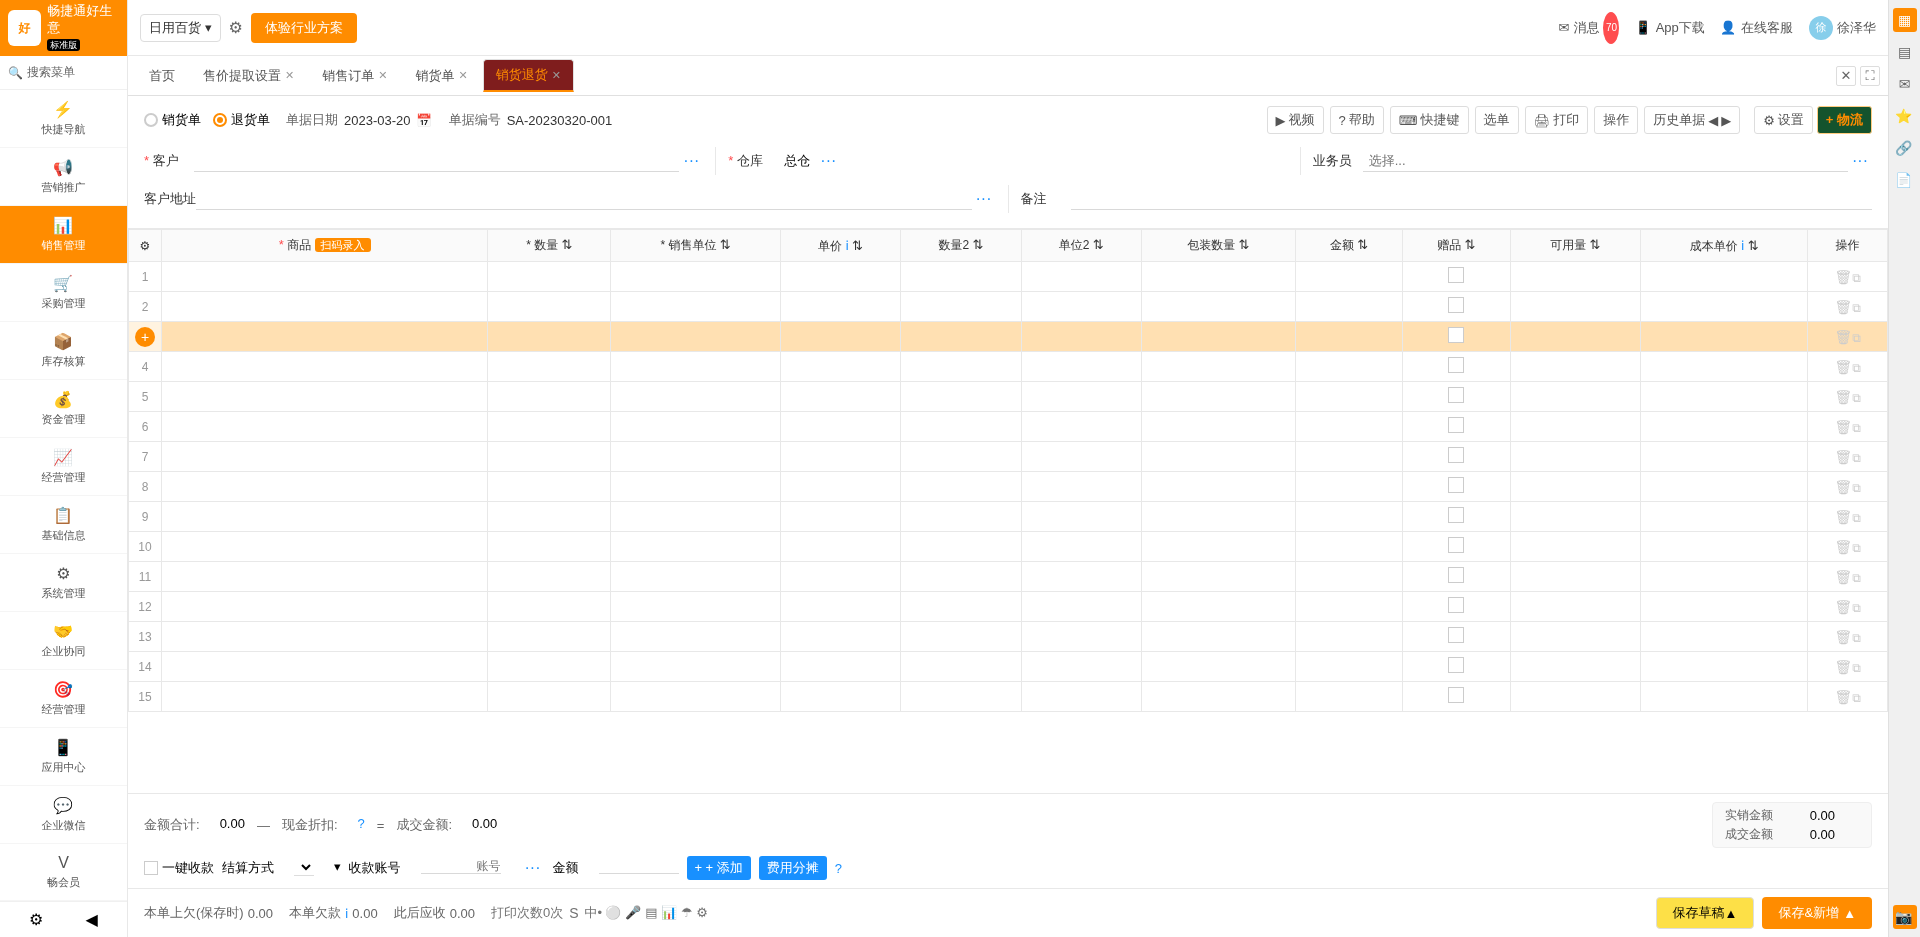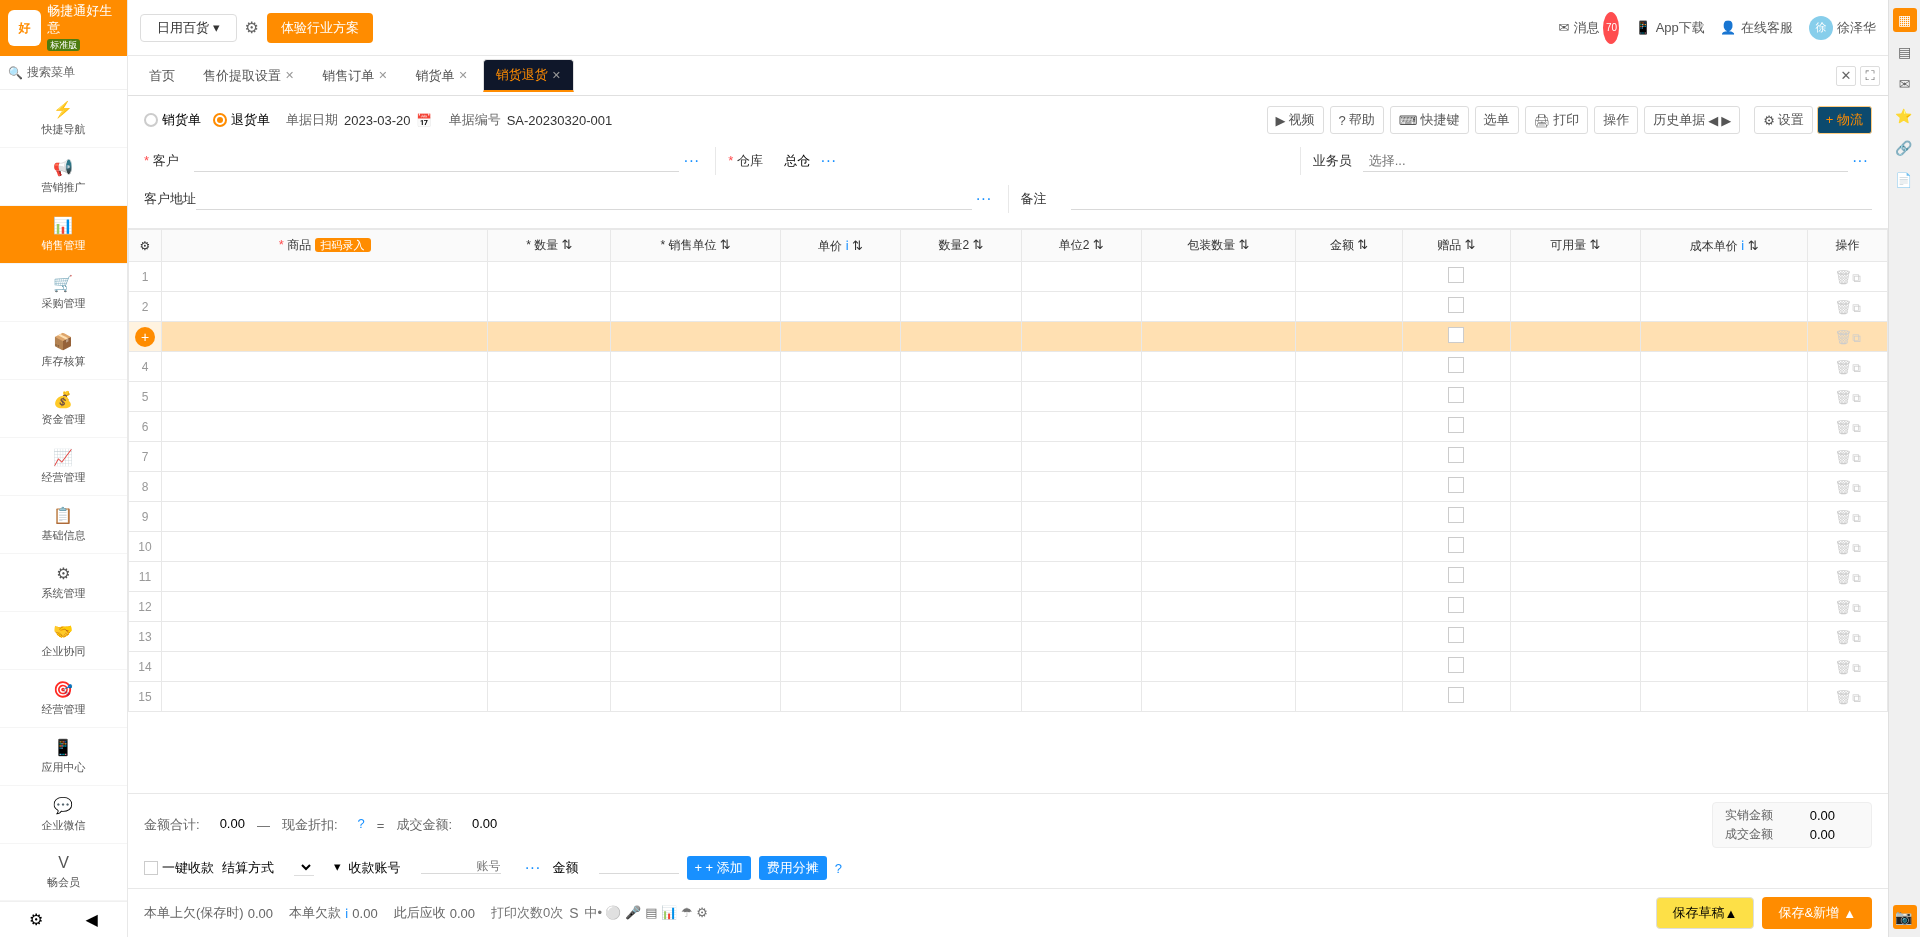--- a/index.html
+++ b/index.html
@@ -3,48 +3,48 @@
   <meta charset="utf-8">
   <style>
     * { box-sizing: border-box; margin: 0; padding: 0; font-family: 'Microsoft YaHei', Arial, sans-serif; font-size: 13px; }
     body { display: flex; height: 937px; overflow: hidden; background: #f5f5f5; }
 
     
     .sidebar { width: 128px; background: #fff; display: flex; flex-direction: column; border-right: 1px solid #e8e8e8; flex-shrink: 0; }
     .sidebar-logo { background: #ff8c00; padding: 10px 8px; display: flex; align-items: center; gap: 6px; color: #fff; height: 56px; }
     .sidebar-logo-icon { width: 36px; height: 36px; background: #fff; border-radius: 6px; display: flex; align-items: center; justify-content: center; color: #ff8c00; font-weight: bold; font-size: 12px; }
     .sidebar-logo-text { font-size: 11px; line-height: 1.3; }
-    .sidebar-logo-badge { background: #4d7c0f; color: #fff; font-size: 9px; padding: 1px 3px; border-radius: 3px; }
+    .sidebar-logo-badge { background: #000000; color: #fff; font-size: 9px; padding: 1px 3px; border-radius: 3px; }
     .sidebar-search { display: flex; align-items: center; padding: 8px; border-bottom: 1px solid #f0f0f0; gap: 4px; cursor: pointer; }
     .sidebar-search span { font-size: 12px; color: #666; }
     .sidebar-nav { flex: 1; overflow-y: auto; }
     .sidebar-item { display: flex; flex-direction: column; align-items: center; padding: 10px 4px; cursor: pointer; color: #555; border-bottom: 1px solid #f5f5f5; gap: 3px; }
     .sidebar-item.active { background: #ff8c00; color: #fff; }
     .sidebar-item .icon { font-size: 16px; }
     .sidebar-item .label { font-size: 11px; text-align: center; }
     .sidebar-footer { display: flex; align-items: center; justify-content: space-around; padding: 8px; border-top: 1px solid #f0f0f0; }
 
     
     .main { flex: 1; display: flex; flex-direction: column; overflow: hidden; }
 
     
     .topbar { height: 56px; background: #fff; display: flex; align-items: center; padding: 0 12px; gap: 12px; border-bottom: 1px solid #e8e8e8; justify-content: space-between; }
     .topbar-left { display: flex; align-items: center; gap: 8px; }
-    .topbar-select { display: flex; align-items: center; gap: 4px; border: 1px solid #ddd; border-radius: 4px; padding: 4px 16px; cursor: pointer; color: #333; }
+    .topbar-select { display: flex; align-items: center; gap: 4px; border: 1px solid #ddd; border-radius: 4px; padding: 4px 8px; cursor: pointer; color: #333; }
     .topbar-gear { color: #666; cursor: pointer; font-size: 16px; }
     .topbar-btn { background: #ff8c00; color: #fff; border: none; border-radius: 4px; padding: 6px 14px; cursor: pointer; font-size: 13px; }
     .topbar-right { display: flex; align-items: center; gap: 16px; color: #555; font-size: 13px; }
     .topbar-right-item { display: flex; align-items: center; gap: 4px; cursor: pointer; }
     .badge { background: #ff4d4f; color: #fff; border-radius: 50%; width: 16px; height: 32px; font-size: 10px; display: flex; align-items: center; justify-content: center; }
     .avatar { width: 24px; height: 24px; background: #87ceeb; border-radius: 50%; display: flex; align-items: center; justify-content: center; color: #fff; font-size: 11px; }
 
     
     .tabbar { display: flex; align-items: center; background: #fff; border-bottom: 1px solid #e0e0e0; padding: 0 8px; height: 40px; gap: 2px; }
     .tab { display: flex; align-items: center; gap: 4px; padding: 6px 12px; cursor: pointer; color: #555; border-radius: 4px 4px 0 0; font-size: 13px; border: 1px solid transparent; white-space: nowrap; }
-    .tab.active { background: #0f172a; border-color: #e0e0e0 #e0e0e0 #fff; color: #ff8c00; border-bottom: 2px solid #ff8c00; }
+    .tab.active { background: #7f1d1d; border-color: #e0e0e0 #e0e0e0 #fff; color: #ff8c00; border-bottom: 2px solid #ff8c00; }
     .tab-close { color: #999; font-size: 11px; cursor: pointer; }
     .tabbar-actions { margin-left: auto; display: flex; gap: 4px; }
     .tabbar-action { width: 20px; height: 20px; display: flex; align-items: center; justify-content: center; cursor: pointer; color: #666; border: 1px solid #ddd; border-radius: 2px; }
 
     
     .content { flex: 1; overflow: hidden; display: flex; flex-direction: column; background: #f0f2f5; }
     .form-area { background: #fff; padding: 10px 16px; border-bottom: 1px solid #e8e8e8; }
 
     
     .form-header { display: flex; align-items: center; gap: 16px; margin-bottom: 8px; }
@@ -297,21 +297,21 @@
           <div class="action-btn">
               <span>历史单据</span>
               <span>◀</span>
               <span>▶</span>
             </div>
           <div style="display:flex;gap:4px;margin-left:8px;">
             <div class="action-btn">
                 <span>⚙</span>
                 <span>设置</span>
               </div>
-            <div class="action-btn" style="background:#0c4a6e;color:#ff8c00;border-color:#ffcc80;">
+            <div class="action-btn" style="background:#14532d;color:#ff8c00;border-color:#ffcc80;font-weight:bold;">
                 <span>+ 物流</span>
               </div>
           </div>
         </div>
       </div>
 
       <div style="display:flex;gap:0;align-items:center;padding:4px 0;justify-content:flex-end;">
         <div class="field-group">
           <span class="field-label required">客户</span>
           <input class="field-input" type="text" placeholder="" style="width: 200px;">

